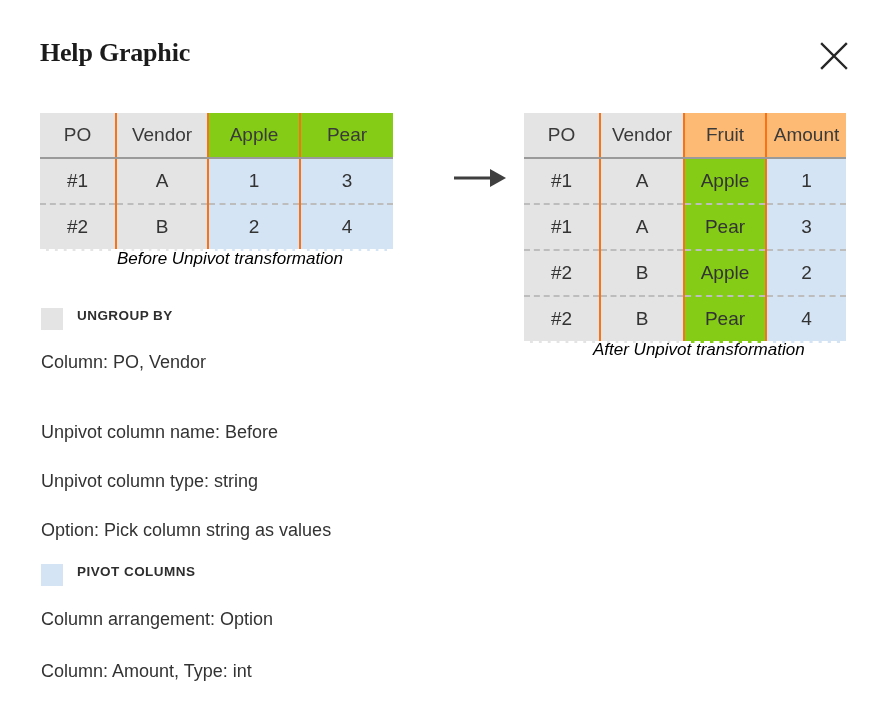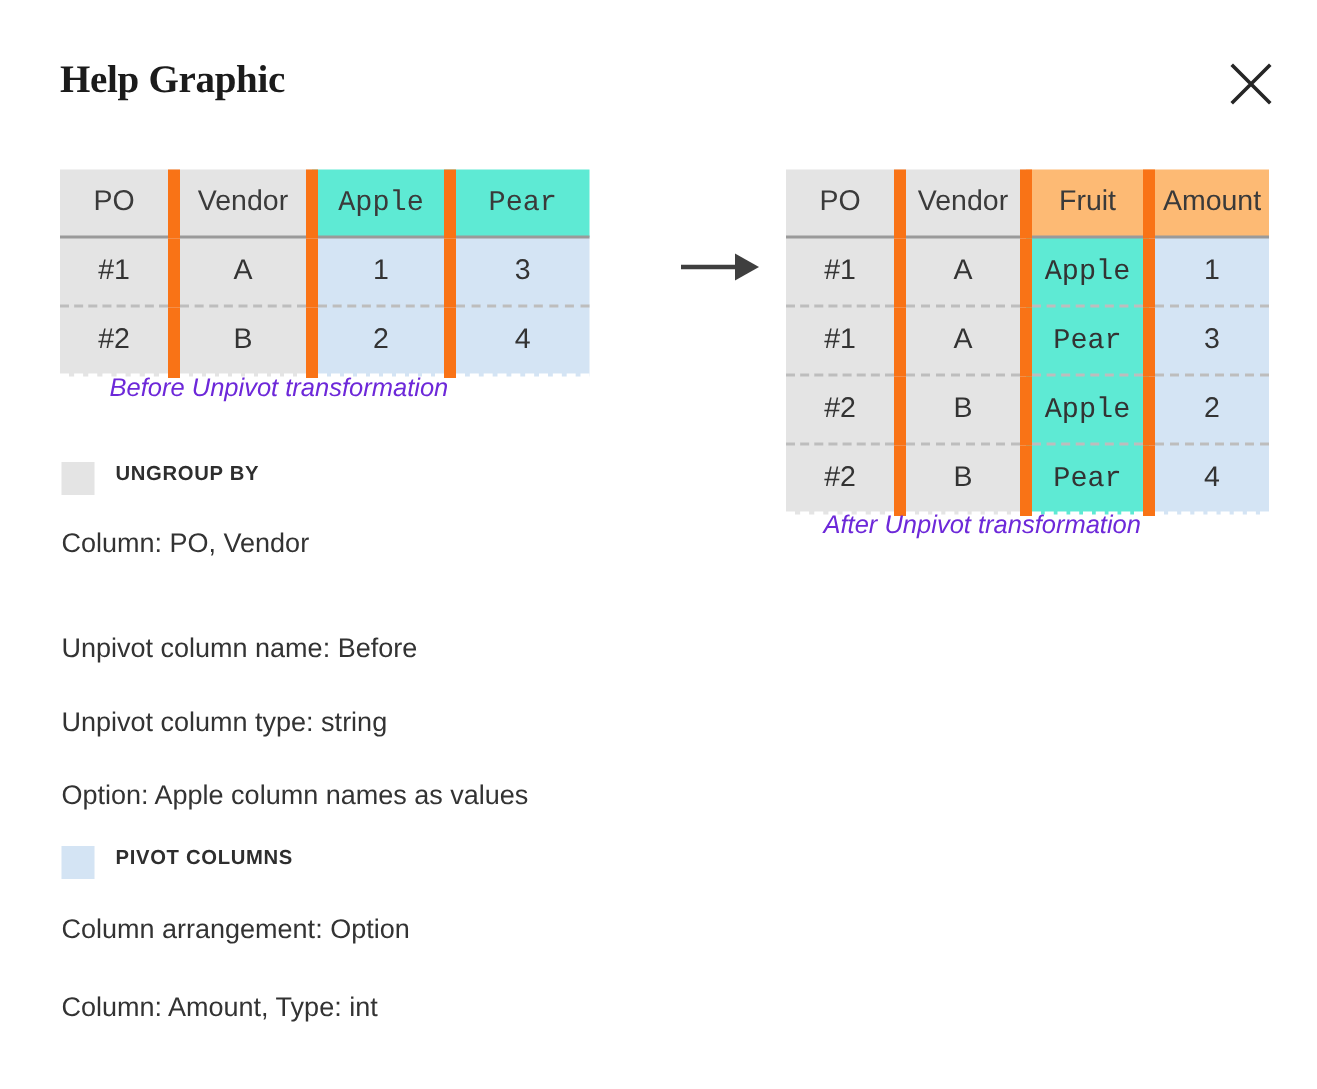--- a/index.html
+++ b/index.html
@@ -52,30 +52,30 @@
     height: 44px;
     padding: 0;
     font-weight: normal;
   }
   
   .dtable tr.hdr td {
     border-bottom: 2px solid #9a9a9a;
     color: #3a3a3a;
   }
   
-  .dtable td + td { border-left: 8px solid #f97316; }
+  .dtable td + td { border-left: 2px solid #f97316; }
   .dtable tr.body-row + tr.body-row td {
     border-top: 2px dashed #bdbdbd;
   }
   .dtable tr.last-row td {
     border-bottom: 3px dashed #ffffff;
   }
 
   .fill-gray  { background: #e4e4e4; }
-  .fill-green { background: #5eead4; font-family: Liberation Mono, monospace; }
+  .fill-green { background: #84cc16; }
   .fill-blue  { background: #d4e4f4; }
   .fill-white { background: #fdba74; }
 
   
   #table-before { left: 40px; top: 113px; width: 353px; }
   #table-before col.c-po     { width: 76px; }
   #table-before col.c-vendor { width: 92px; }
   #table-before col.c-apple  { width: 92px; }
   #table-before col.c-pear   { width: 93px; }
 
@@ -84,22 +84,23 @@
   #table-after col.c-po     { width: 76px; }
   #table-after col.c-vendor { width: 84px; }
   #table-after col.c-fruit   { width: 82px; }
   #table-after col.c-amount  { width: 80px; }
 
   
   .caption {
     position: absolute;
     font-style: italic;
     font-size: 17px;
-    color: #6d28d9;
-    white-space: nowrap;
+    color: #000000;
+    white-space: nowrap;
+    margin-left: 44px;
   }
   #caption-before { left: 73px; top: 249px; }
   #caption-after  { left: 549px; top: 340px; }
 
   
   #flow-arrow {
     position: absolute;
     left: 452px;
     top: 163px;
     width: 58px;
@@ -245,21 +246,21 @@
   </div>
   <div class="legend-lines">
     <div class="line">Column: PO, Vendor</div>
   </div>
 </div>
 
 <div class="legend-section" id="legend-key">
   <div class="legend-lines">
     <div class="line">Unpivot column name: Before</div>
     <div class="line">Unpivot column type: string</div>
-    <div class="line">Option: Apple column names as values</div>
+    <div class="line">Option: Pick column string as values</div>
   </div>
 </div>
 
 <div class="legend-section" id="legend-pivot">
   <div class="legend-head">
     <span class="swatch fill-blue"></span>
     <span class="legend-title">PIVOT COLUMNS</span>
   </div>
   <div class="legend-lines">
     <div class="line">Column arrangement: Option</div>

